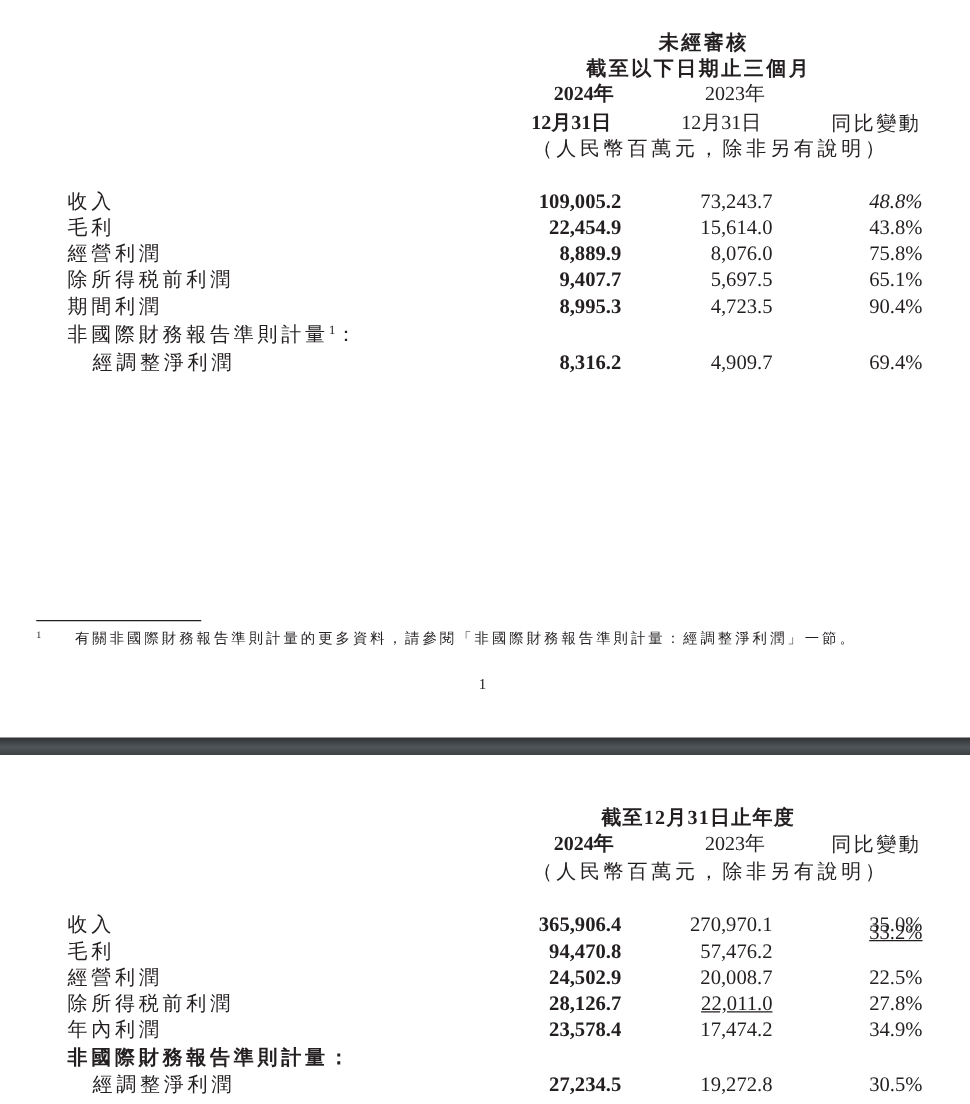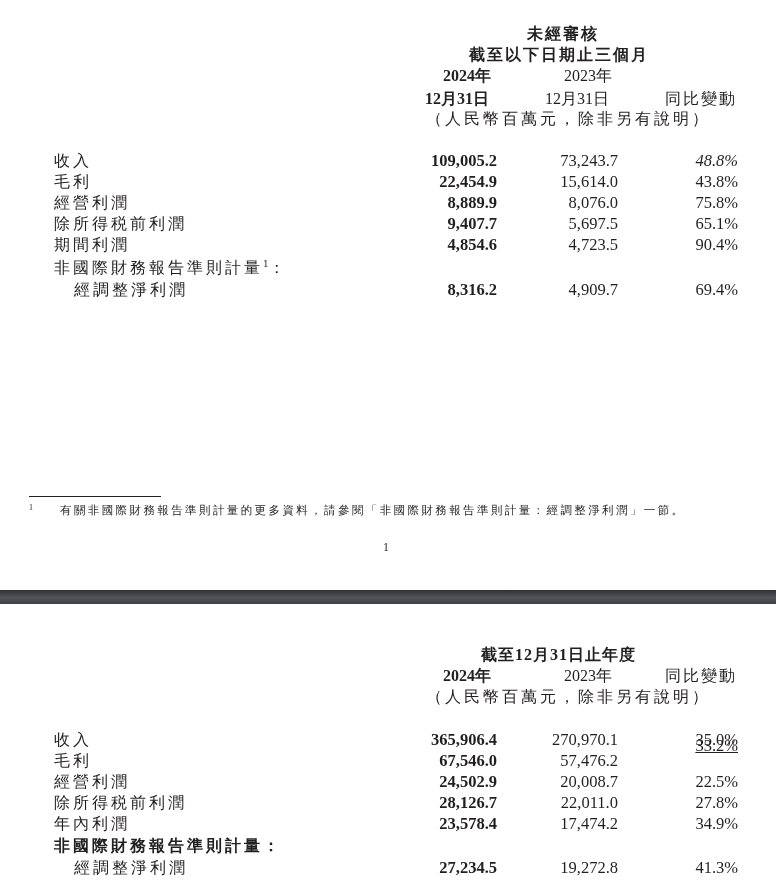--- a/index.html
+++ b/index.html
@@ -74,21 +74,21 @@
     <div class="cell c3" style="top:193px;">75.8%</div>
   </div>
   <div>
     <div class="row-label" style="top:214px;">除所得税前利潤</div>
     <div class="cell c1" style="top:214px;">9,407.7</div>
     <div class="cell c2" style="top:214px;">5,697.5</div>
     <div class="cell c3" style="top:214px;">65.1%</div>
   </div>
   <div>
     <div class="row-label" style="top:235px;">期間利潤</div>
-    <div class="cell c1" style="top:235px;">4,854.6</div>
+    <div class="cell c1" style="top:235px;">8,995.3</div>
     <div class="cell c2" style="top:235px;">4,723.5</div>
     <div class="cell c3" style="top:235px;">90.4%</div>
   </div>
 
   <div class="row-label" style="top:258px;"><span>非國際財務報告準則計量</span><sup>1</sup><span>：</span></div>
 
   <div>
     <div class="row-label indent" style="top:280px;">經調整淨利潤</div>
     <div class="cell c1" style="top:280px;">8,316.2</div>
     <div class="cell c2" style="top:280px;">4,909.7</div>
@@ -113,44 +113,44 @@
   <div class="hdr" style="left:426px; top:83px; letter-spacing:3px;">（人民幣百萬元，除非另有說明）</div>
 
   <div>
     <div class="row-label" style="top:126px;">收入</div>
     <div class="cell c1" style="top:126px;">365,906.4</div>
     <div class="cell c2" style="top:126px;">270,970.1</div>
     <div class="cell c3" style="top:126px;">35.0%</div>
   </div>
   <div>
     <div class="row-label" style="top:147px;">毛利</div>
-    <div class="cell c1" style="top:147px;">67,546.0</div>
+    <div class="cell c1" style="top:147px;">94,470.8</div>
     <div class="cell c2" style="top:147px;">57,476.2</div>
     <div class="cell c3" style="top:132px;text-decoration:underline;">33.2%</div>
   </div>
   <div>
     <div class="row-label" style="top:168px;">經營利潤</div>
     <div class="cell c1" style="top:168px;">24,502.9</div>
     <div class="cell c2" style="top:168px;">20,008.7</div>
     <div class="cell c3" style="top:168px;">22.5%</div>
   </div>
   <div>
     <div class="row-label" style="top:189px;">除所得税前利潤</div>
     <div class="cell c1" style="top:189px;">28,126.7</div>
-    <div class="cell c2" style="top:189px;">22,011.0</div>
+    <div class="cell c2" style="top:189px;text-decoration:underline;">22,011.0</div>
     <div class="cell c3" style="top:189px;">27.8%</div>
   </div>
   <div>
     <div class="row-label" style="top:210px;">年內利潤</div>
     <div class="cell c1" style="top:210px;">23,578.4</div>
     <div class="cell c2" style="top:210px;">17,474.2</div>
     <div class="cell c3" style="top:210px;">34.9%</div>
   </div>
 
   <div class="row-label" style="top:232px;font-weight:bold;">非國際財務報告準則計量：</div>
 
   <div>
     <div class="row-label indent" style="top:254px;">經調整淨利潤</div>
     <div class="cell c1" style="top:254px;">27,234.5</div>
     <div class="cell c2" style="top:254px;">19,272.8</div>
-    <div class="cell c3" style="top:254px;">41.3%</div>
+    <div class="cell c3" style="top:254px;">30.5%</div>
   </div>
 </div>
 
 </body></html>

